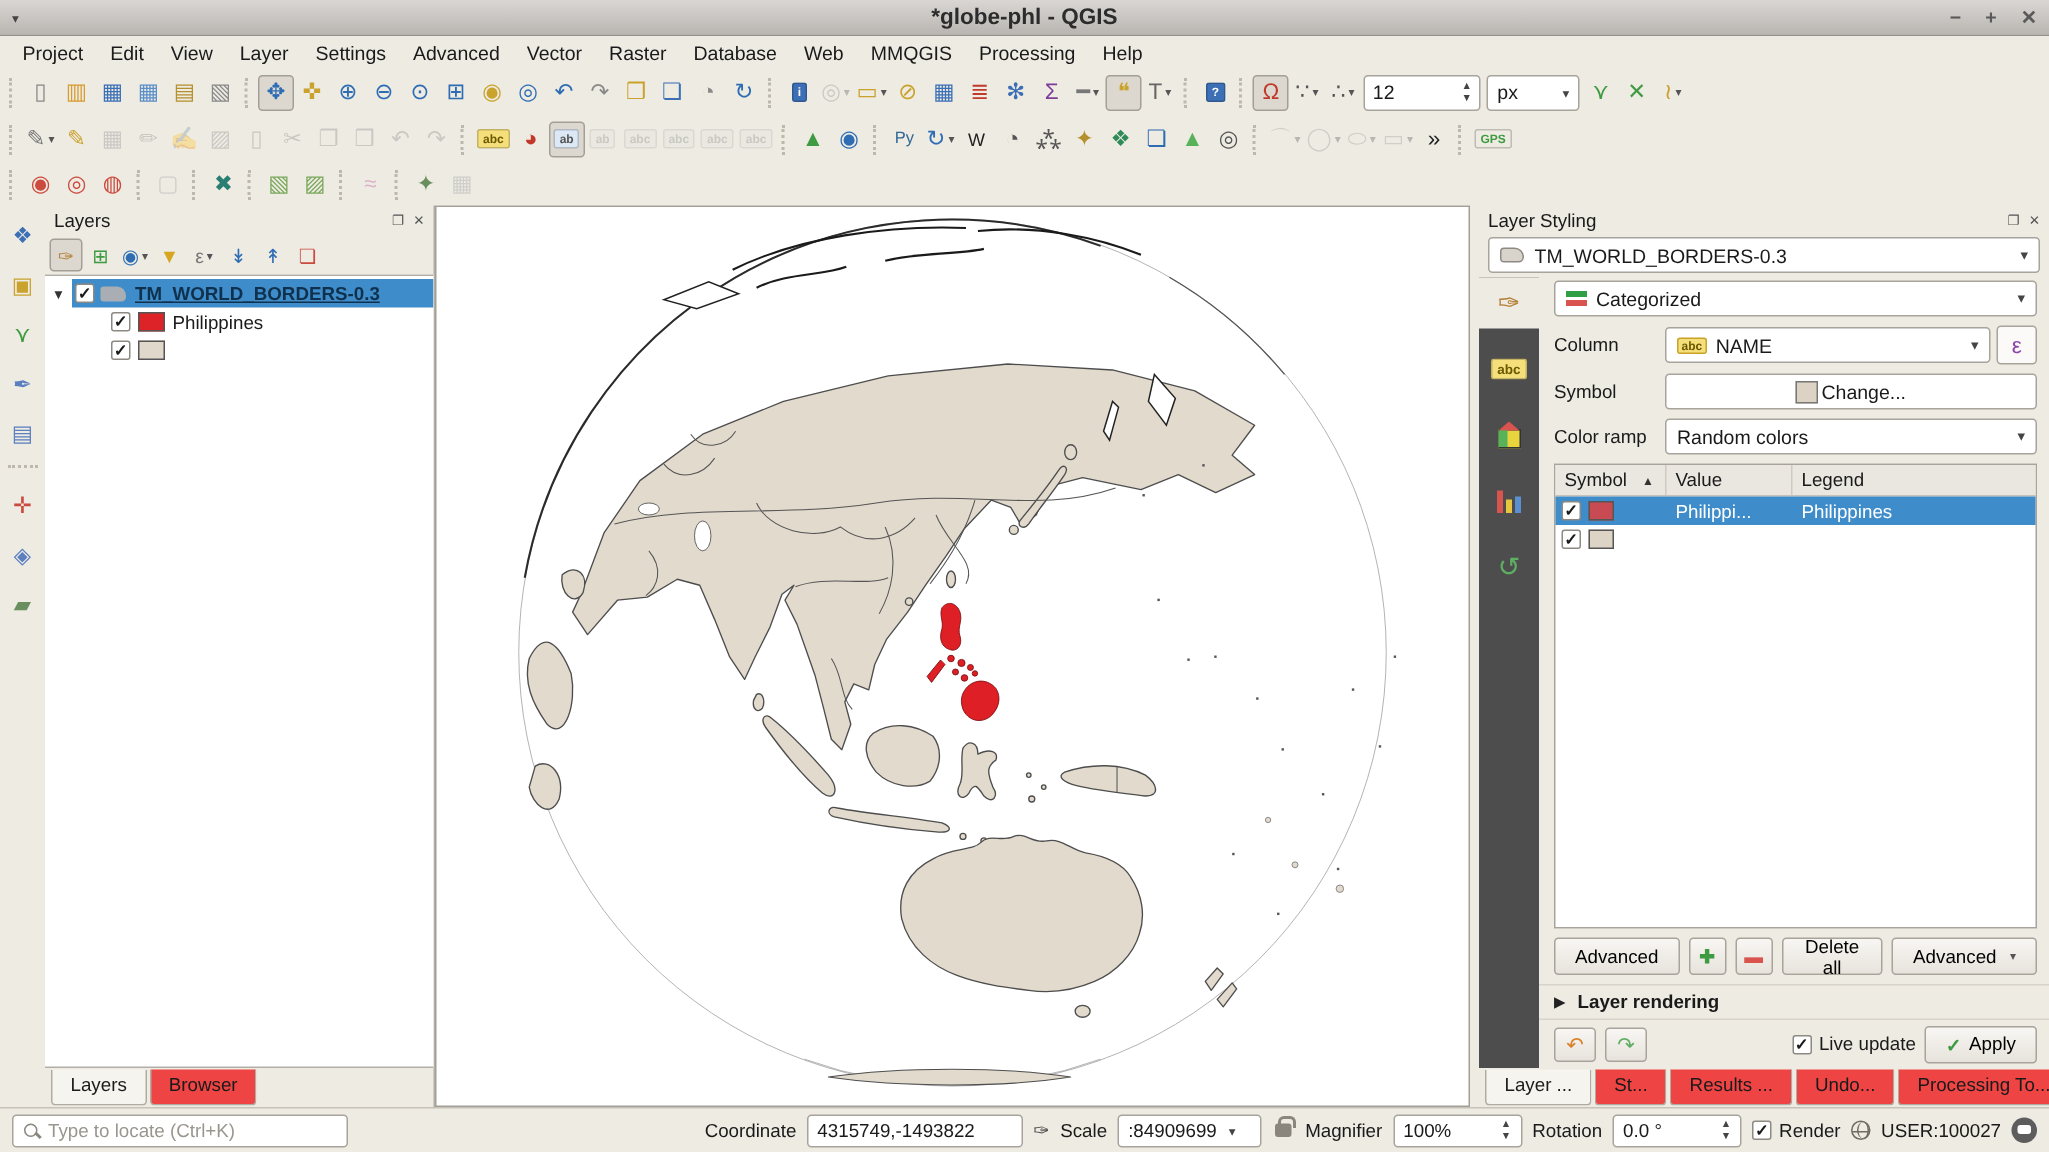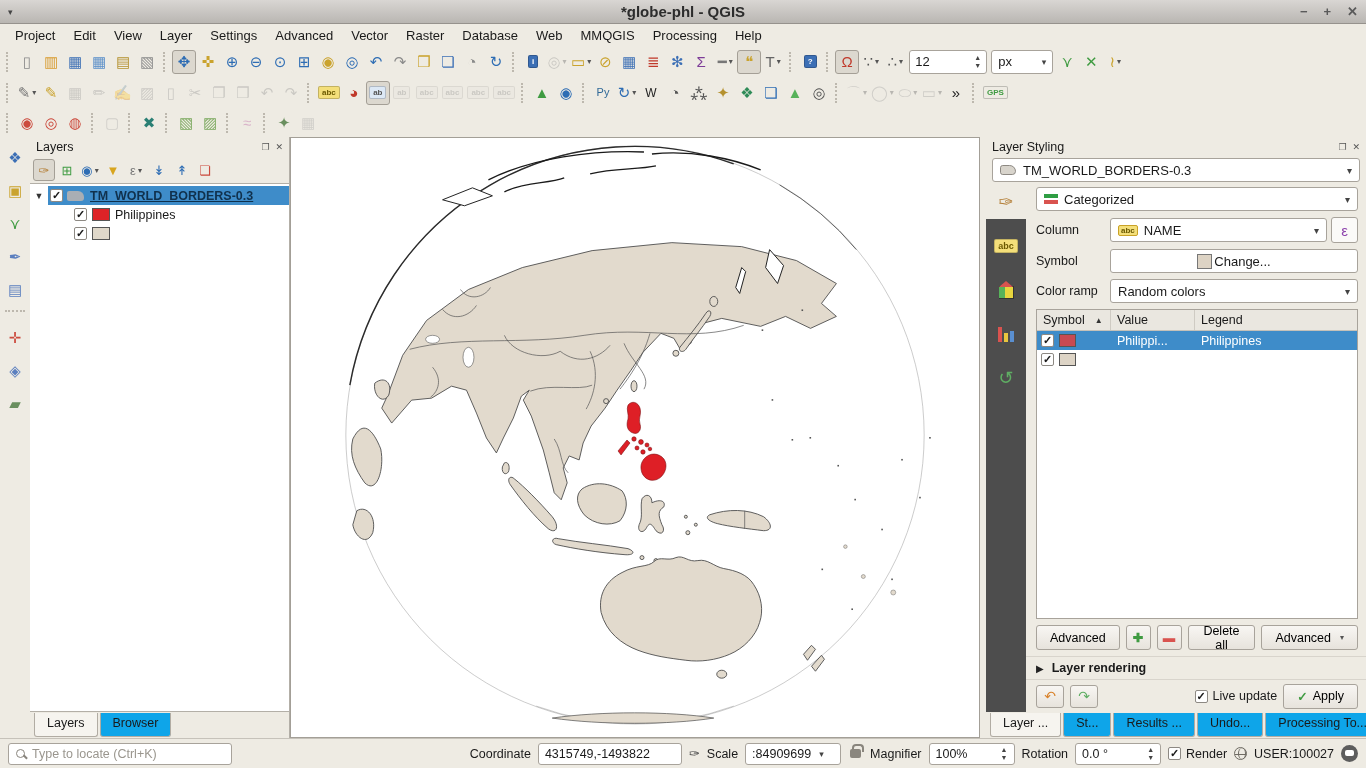--- a/index.html
+++ b/index.html
@@ -53,21 +53,21 @@
   .tree { flex:1; background:#fff; border:1px solid #b3afa7; border-left:none; border-right:none; overflow:hidden; padding-top:2px; }
   .tree-row { height:19px; display:flex; align-items:center; font-size:12.5px; }
   .tree-row .expander { width:18px; text-align:center; font-size:9px; color:#333; }
   .cb { width:13px; height:13px; background:#fff; border:1px solid #8d8983; border-radius:2px; display:inline-flex; align-items:center; justify-content:center; flex:none; }
   .cb.checked::after { content:"✓"; font-size:11px; color:#1a1a1a; font-weight:bold; }
   .row-sel { background:#3e8cc9; }
   .grp-ic { width:17px; height:10px; background:#a9aeb4; border-radius:2px 6px 3px 2px; margin:0 4px; flex:none; }
   .root-label { font-weight:bold; text-decoration:underline; color:#10314d; margin-left:2px; }
   .swatch { width:18px; height:13px; border:1px solid #555; margin:0 5px; flex:none; }
   .left-tabs, .right-tabs { height:26px; display:flex; align-items:flex-start; padding:1px 4px 0 4px; gap:2px; }
-  .ptab { height:24px; padding:3px 12px; background:#0ea5e9; border:1px solid #b1aca3; border-top:none; border-radius:0 0 3px 3px; font-size:12.5px; white-space:nowrap; }
+  .ptab { height:24px; padding:3px 12px; background:#ef4444; border:1px solid #b1aca3; border-top:none; border-radius:0 0 3px 3px; font-size:12.5px; white-space:nowrap; }
   .ptab.active { background:#f6f4ef; }
 
   .canvas { flex:1; background:#fff; border:1px solid #a39f97; position:relative; }
   .canvas svg { display:block; width:100%; height:100%; }
   .splitter { width:6px; }
 
   .styling-panel { width:380px; display:flex; flex-direction:column; }
   .layer-combo { height:24px; margin:1px 6px 3px 6px; background:#fff; border:1px solid #a8a39b; border-radius:3px; display:flex; align-items:center; padding:0 7px; gap:7px; }
   .layer-combo::after { content:"▾"; font-size:10px; color:#444; margin-left:auto; }
   .poly-ic { width:16px; height:10px; background:#d8d4cc; border:1.5px solid #8d8983; border-radius:3px 7px 4px 3px; flex:none; }

